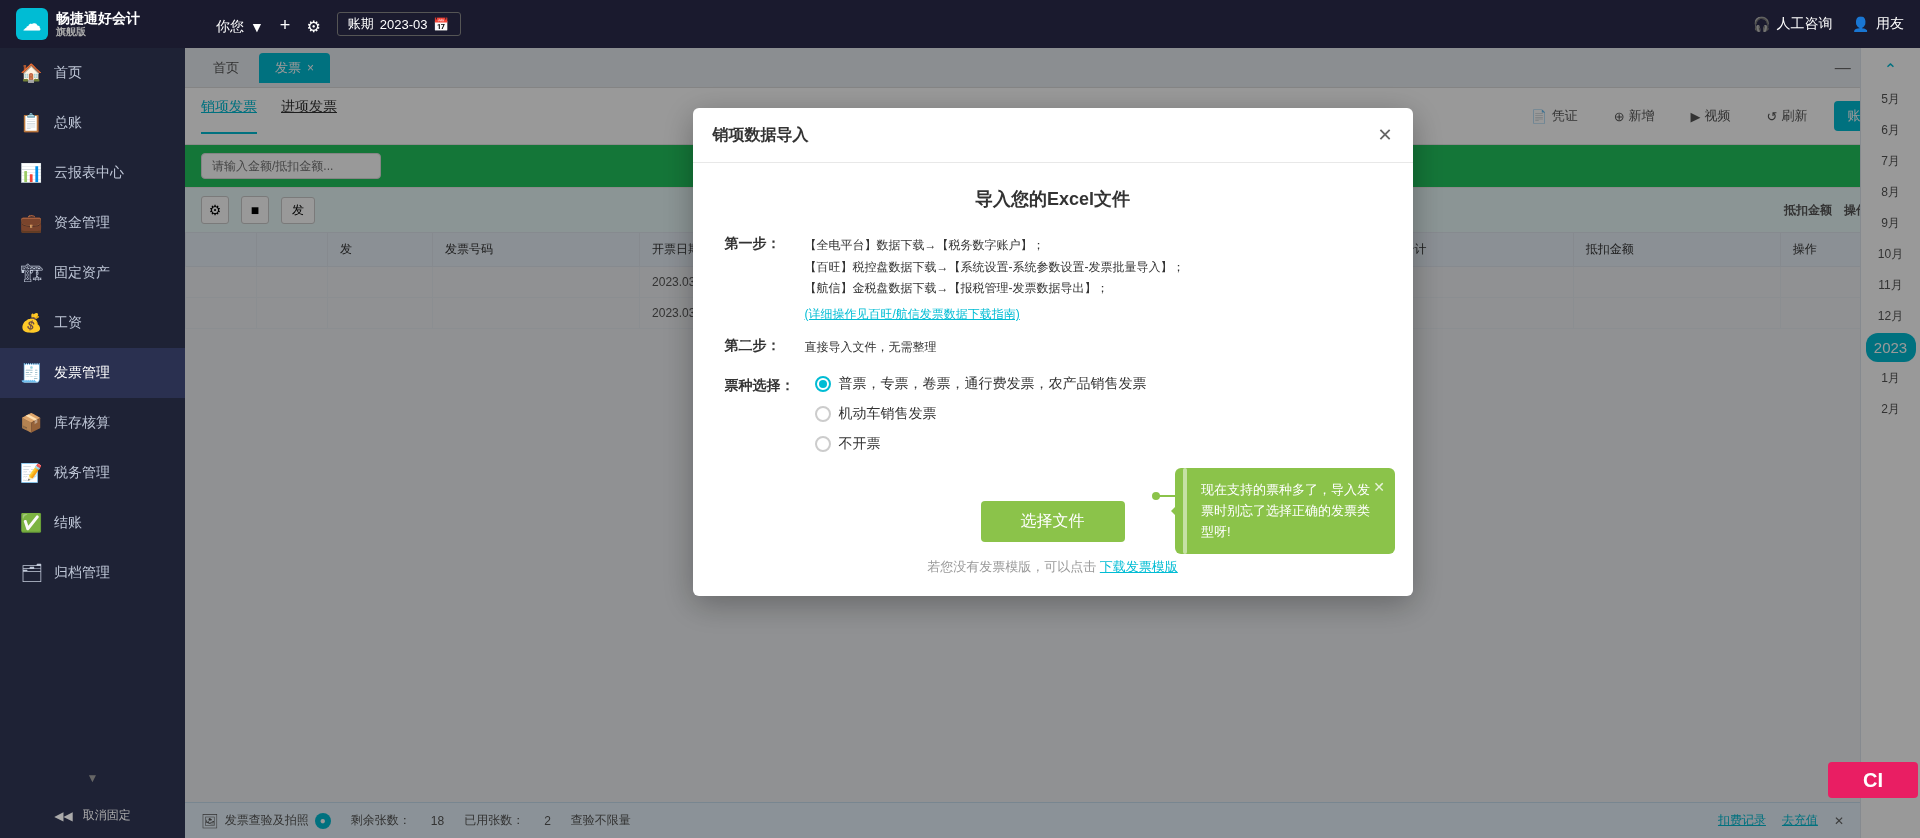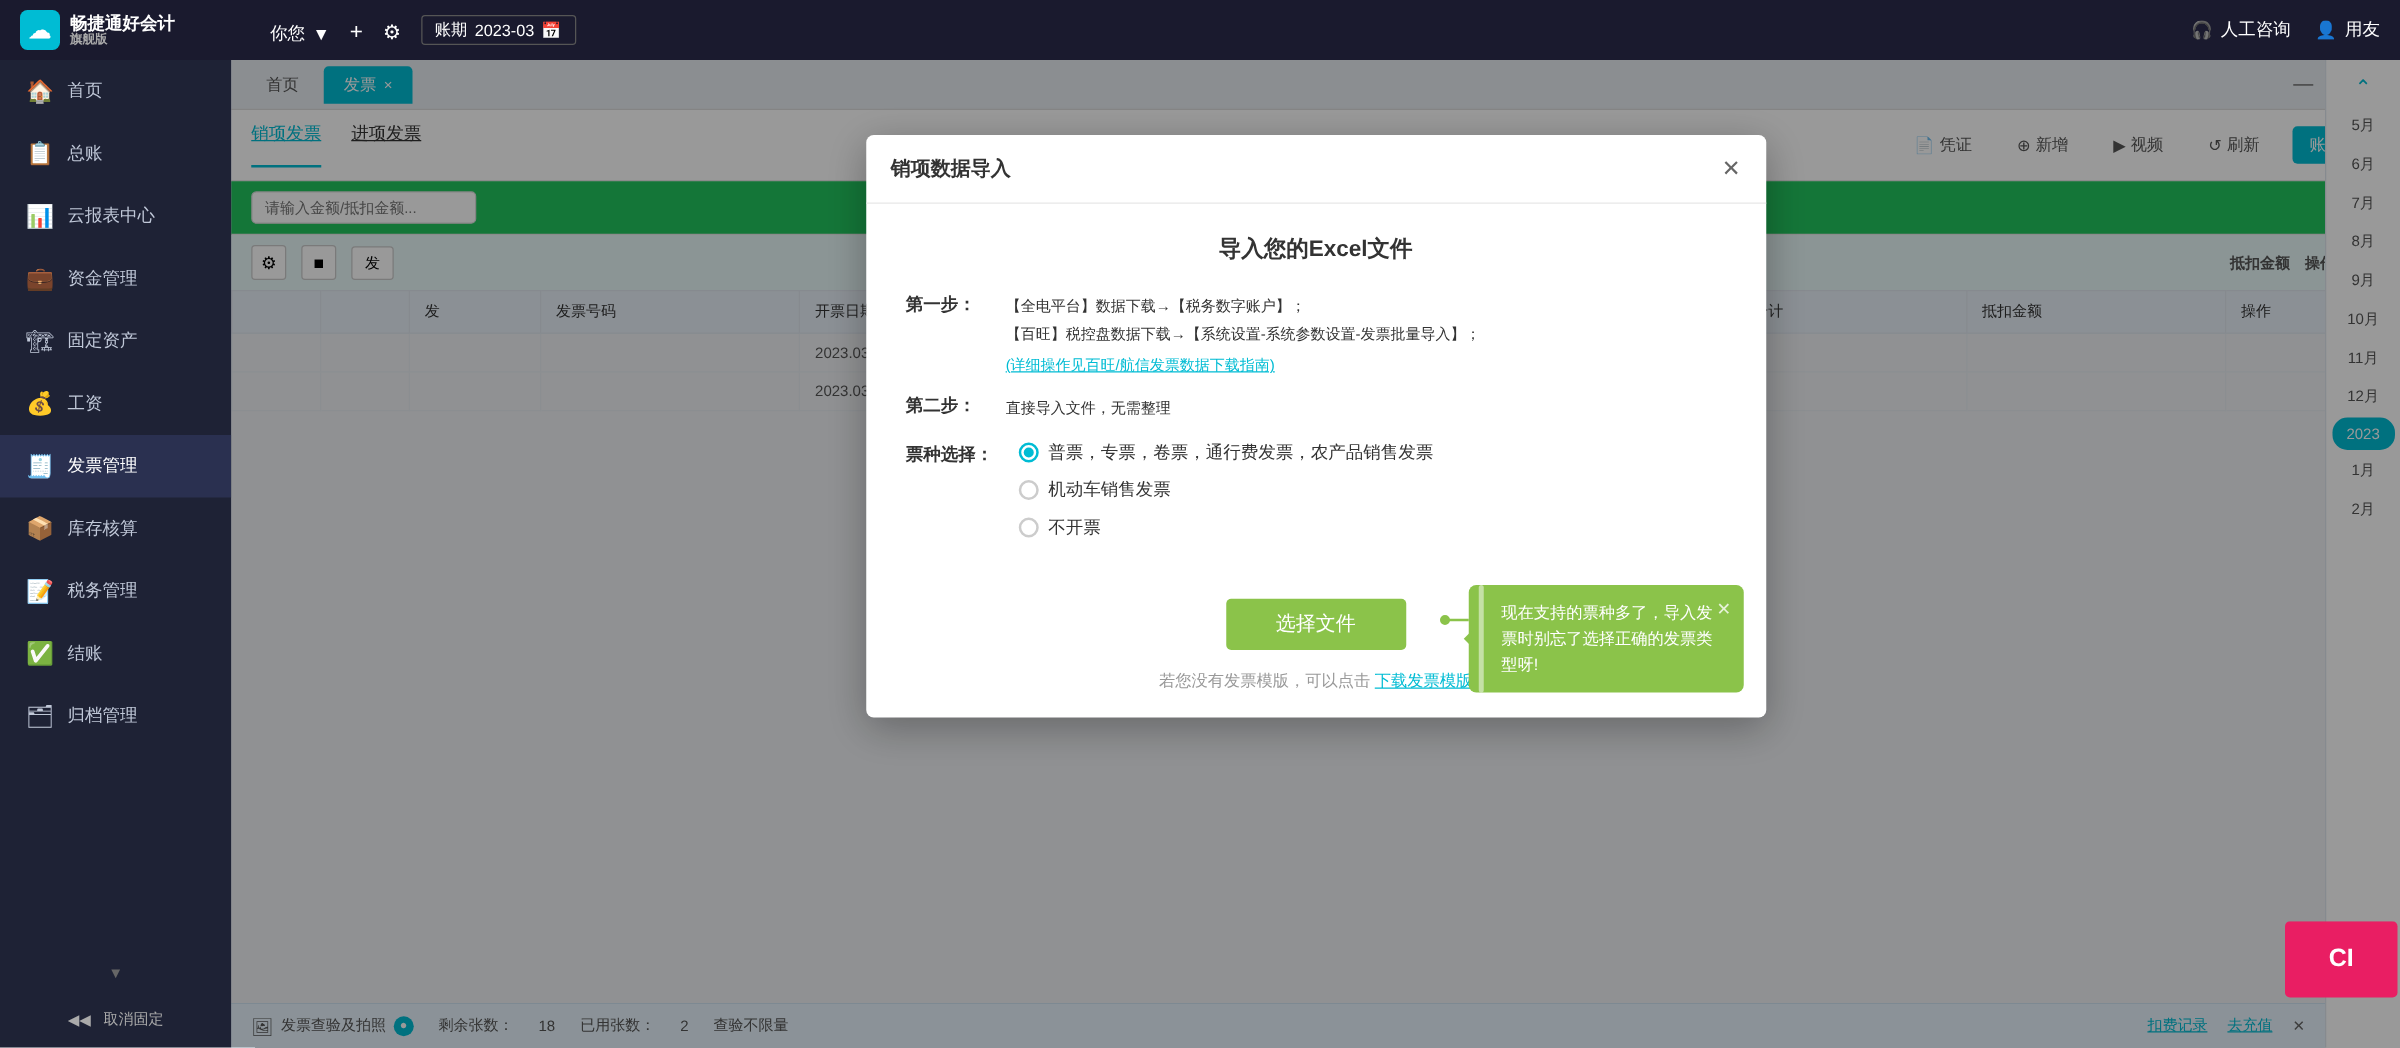--- a/index.html
+++ b/index.html
@@ -502,21 +502,21 @@
       width: 4px;
       background: rgba(255,255,255,0.5);
       border-radius: 2px;
     }
 
     
     .ci-badge {
       position: fixed;
       right: 2px;
       bottom: 40px;
-      width: 90px; height: 61px;
+      width: 90px; height: 36px;
       background: #e91e63;
       color: #fff;
       display: flex; align-items: center; justify-content: center;
       font-size: 20px; font-weight: bold;
       z-index: 500;
       border-radius: 4px;
     }
   </style>
 </head>
 <body>
@@ -731,21 +731,21 @@
 <div class="right-month-panel">
   <div class="month-scroll-up">⌃</div>
   <div class="month-item"><span>5月</span></div>
   <div class="month-item"><span>6月</span></div>
   <div class="month-item"><span>7月</span></div>
   <div class="month-item"><span>8月</span></div>
   <div class="month-item"><span>9月</span></div>
   <div class="month-item"><span>10月</span></div>
   <div class="month-item"><span>11月</span></div>
   <div class="month-item"><span>12月</span></div>
-  <div class="month-item active" style="font-size:12px;">2023</div>
+  <div class="month-item active" style="font-size:15px;">2023</div>
   <div class="month-item"><span>1月</span></div>
   <div class="month-item"><span>2月</span></div>
 </div>
 
 <div class="bottom-bar">
   <div class="bottom-bar-left">
     <span style="font-size:14px;">🖼</span>
     <span>发票查验及拍照</span>
     <span class="invoice-check-badge">●</span>
   </div>
@@ -769,20 +769,21 @@
       <span class="modal-close">✕</span>
     </div>
     <div class="modal-body">
       <div class="modal-main-title">导入您的Excel文件</div>
 
       <div class="step-row">
         <div class="step-label">第一步：</div>
         <div class="step-content">
           <div>【全电平台】数据下载→【税务数字账户】；</div>
           <div>【百旺】税控盘数据下载→【系统设置-系统参数设置-发票批量导入】；</div>
+          <div>【航信】金税盘数据下载→【报税管理-发票数据导出】；</div>
           <div style="margin-top:4px;">
             <span class="step-link">(详细操作见百旺/航信发票数据下载指南)</span>
           </div>
         </div>
       </div>
 
       <div class="step-row">
         <div class="step-label">第二步：</div>
         <div class="step-content">直接导入文件，无需整理</div>
       </div>

